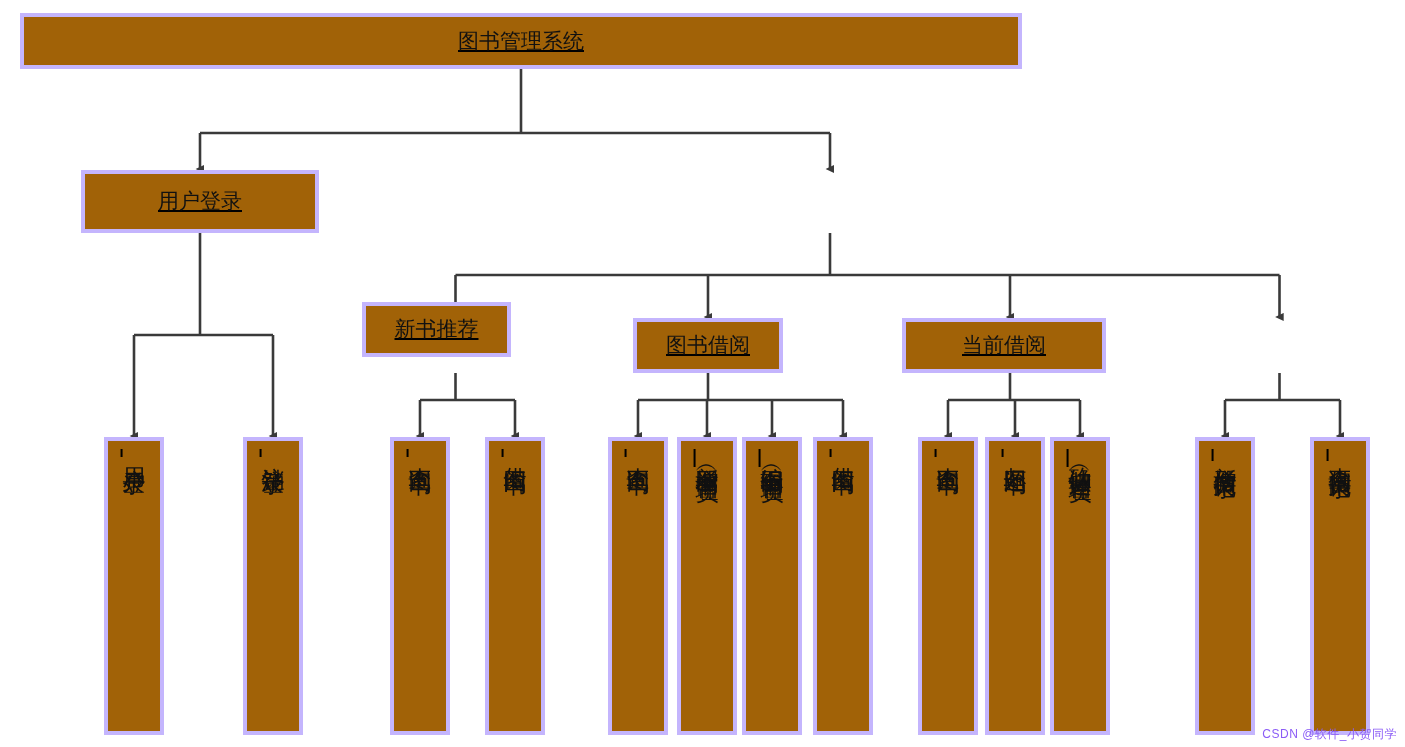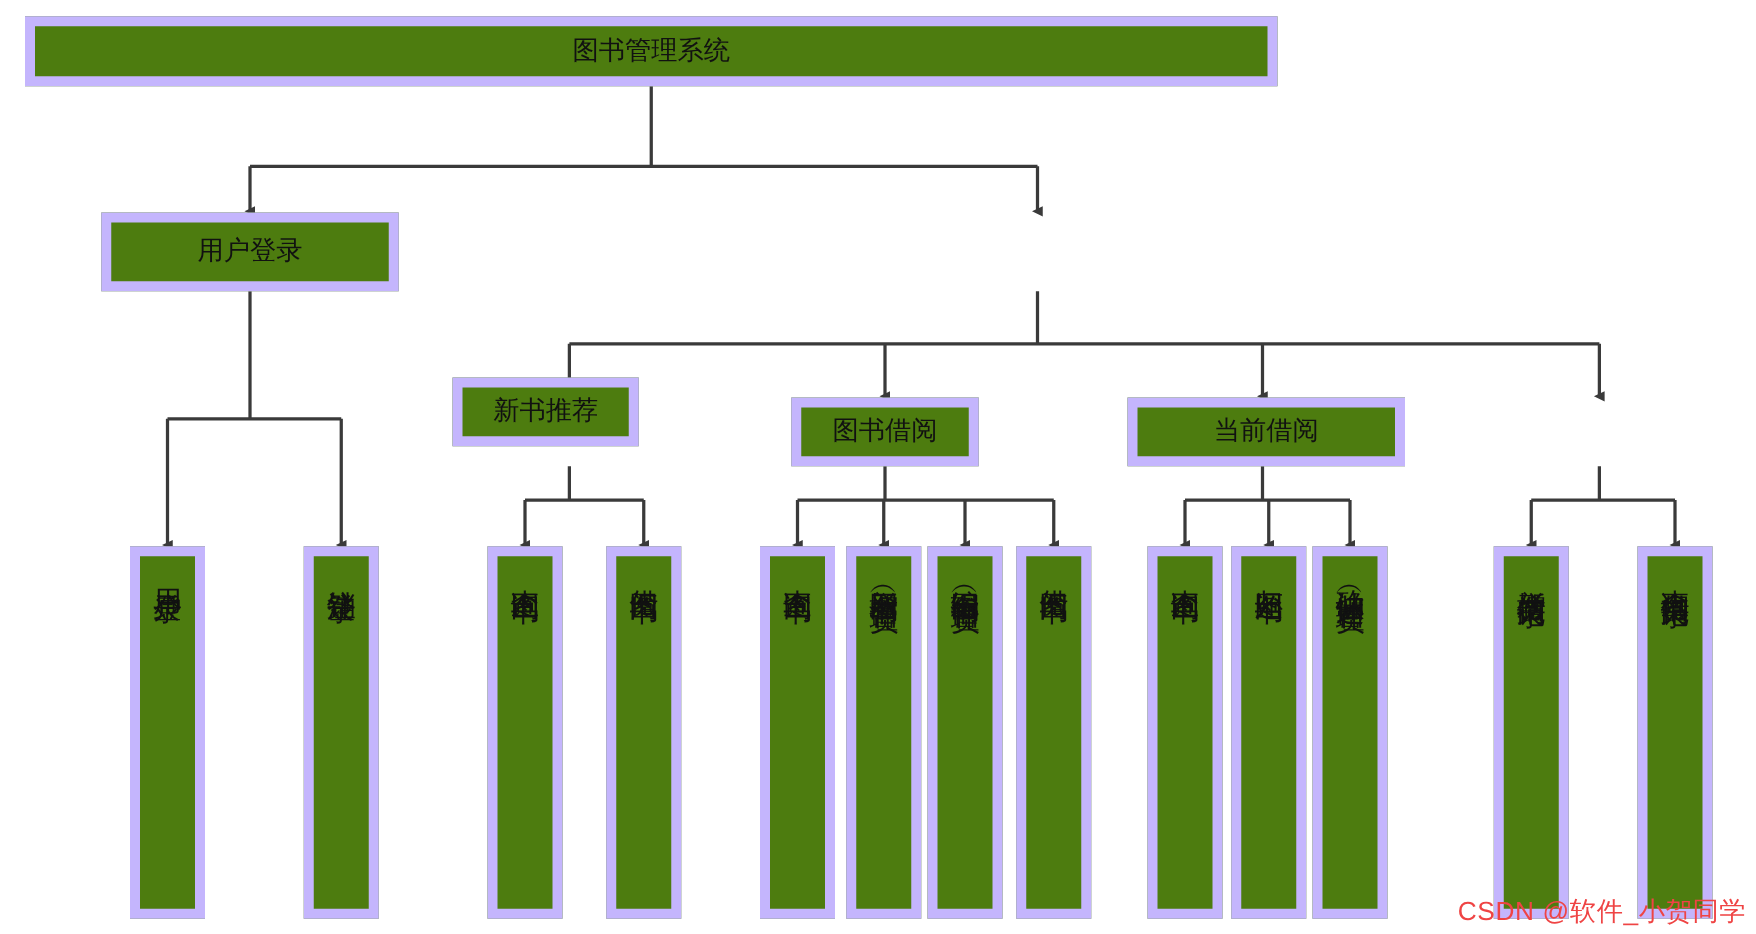--- a/index.html
+++ b/index.html
@@ -23,26 +23,27 @@
     position: absolute;
     left: 0;
     top: 0;
     width: 1405px;
     height: 747px;
     display: block;
   }
   .node-box {
     position: absolute;
     box-sizing: border-box;
-    background: #4d7c0f;
-    border: 8px solid #c4b5fd;
+    background: #a16207;
+    border: 4px solid #c4b5fd;
     display: flex;
     align-items: center;
     justify-content: center;
     overflow: hidden;
+    text-decoration: underline;
   }
   .node-label {
     color: #111111;
     font-family: "Liberation Sans", "DejaVu Sans", sans-serif;
     white-space: nowrap;
     line-height: 1.18;
   }
   .node-box.horizontal .node-label {
     writing-mode: horizontal-tb;
     font-size: 21px;
@@ -55,22 +56,22 @@
   .node-box.vertical .node-label {
     writing-mode: vertical-rl;
     text-orientation: upright;
     font-size: 23px;
     letter-spacing: 2px;
   }
   #watermark {
     position: absolute;
     right: 8px;
     bottom: 4px;
-    font-size: 21px;
-    color: #ef4444;
+    font-size: 12px;
+    color: #8b5cf6;
     font-family: "Liberation Sans", "DejaVu Sans", sans-serif;
     letter-spacing: 0.5px;
     white-space: nowrap;
     pointer-events: none;
   }
 </style>
 </head>
 <body>
 
 <div id="diagram-root">
@@ -125,21 +126,21 @@
   <div class="node-box horizontal" style="left: 81px; top: 170px; width: 238px; height: 63px;">
     <span class="node-label">用户登录</span>
   </div>
 
   <div class="node-box horizontal" style="left: 362px; top: 302px; width: 149px; height: 55px;">
     <span class="node-label">新书推荐</span>
   </div>
   <div class="node-box horizontal" style="left: 633px; top: 318px; width: 150px; height: 55px;">
     <span class="node-label">图书借阅</span>
   </div>
-  <div class="node-box horizontal" style="left: 902px; top: 318px; width: 222px; height: 55px;">
+  <div class="node-box horizontal" style="left: 902px; top: 318px; width: 204px; height: 55px;">
     <span class="node-label">当前借阅</span>
   </div>
 
   <div class="node-box vertical" style="left: 104px; top: 437px; width: 60px; height: 298px;">
     <span class="node-label">用户登录</span>
   </div>
   <div class="node-box vertical" style="left: 243px; top: 437px; width: 60px; height: 298px;">
     <span class="node-label">注销登录</span>
   </div>
 

